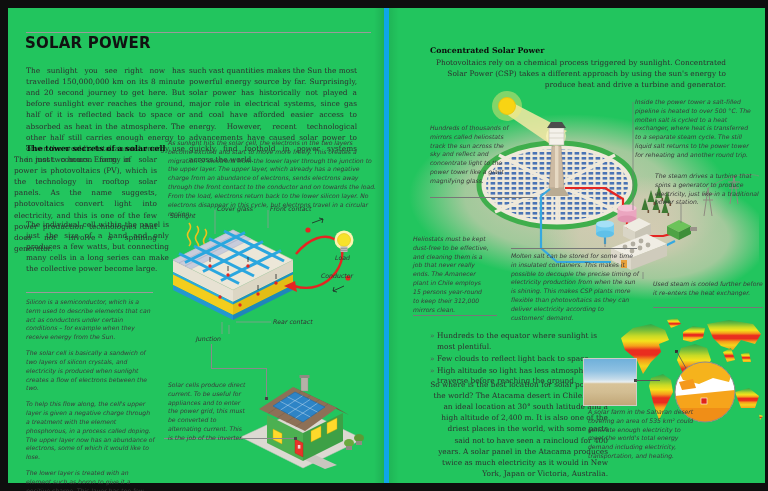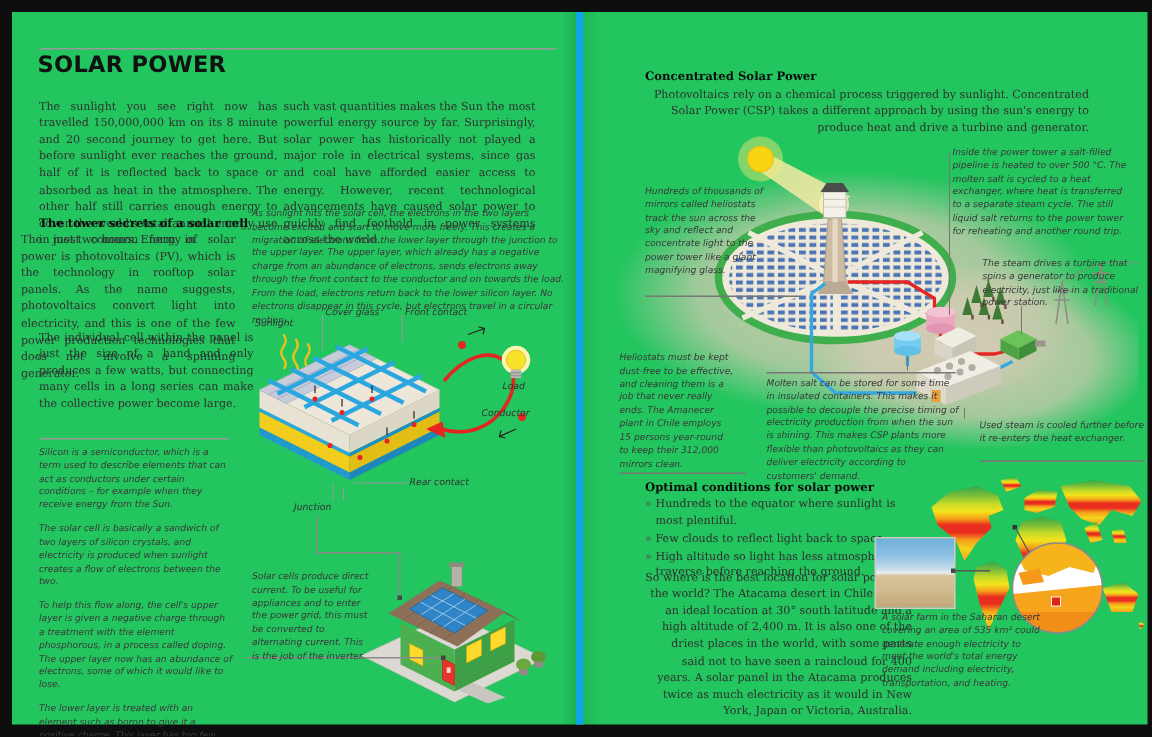--- a/index.html
+++ b/index.html
@@ -316,21 +316,20 @@
     <div class="rule" style="left:41px;top:189px;width:104px;background:#777;"></div>
     <div class="note" style="left:246px;top:90px;width:116px;">Inside the power tower a salt-filled pipeline is heated to over 500 °C. The molten salt is cycled to a heat exchanger, where heat is transferred to a separate steam cycle. The still liquid salt returns to the power tower for reheating and another round trip.</div>
     <div class="note" style="left:266px;top:164px;width:106px;">The steam drives a turbine that spins a generator to produce electricity, just like in a traditional power station.</div>
     <div class="note" style="left:24px;top:227px;width:76px;">Heliostats must be kept dust-free to be effective, and cleaning them is a job that never really ends. The Amanecer plant in Chile employs 15 persons year-round to keep their 312,000 mirrors clean.</div>
     <div class="rule" style="left:24px;top:307px;width:84px;background:#777;"></div>
     <div class="rule" style="left:122px;top:240px;width:126px;background:#777;"></div>
     <div class="note" style="left:122px;top:244px;width:128px;">Molten salt can be stored for some time in insulated containers. This makes it possible to decouple the precise timing of electricity production from when the sun is shining. This makes CSP plants more flexible than photovoltaics as they can deliver electricity according to customers' demand.</div>
     <div class="note" style="left:264px;top:272px;width:112px;">Used steam is cooled further before it re-enters the heat exchanger.</div>
     <div class="rule" style="left:264px;top:299px;width:110px;background:#777;"></div>
 
-    <div class="sec-head" style="left:41px;top:312px;width:200px;">Optimal conditions for solar power</div>
     <div class="bullets">
       <div class="bullet">
         <span class="mk">»</span>
         <span>Hundreds to the equator where sunlight is most plentiful.</span>
       </div>
       <div class="bullet">
         <span class="mk">»</span>
         <span>Few clouds to reflect light back to space.</span>
       </div>
       <div class="bullet">

